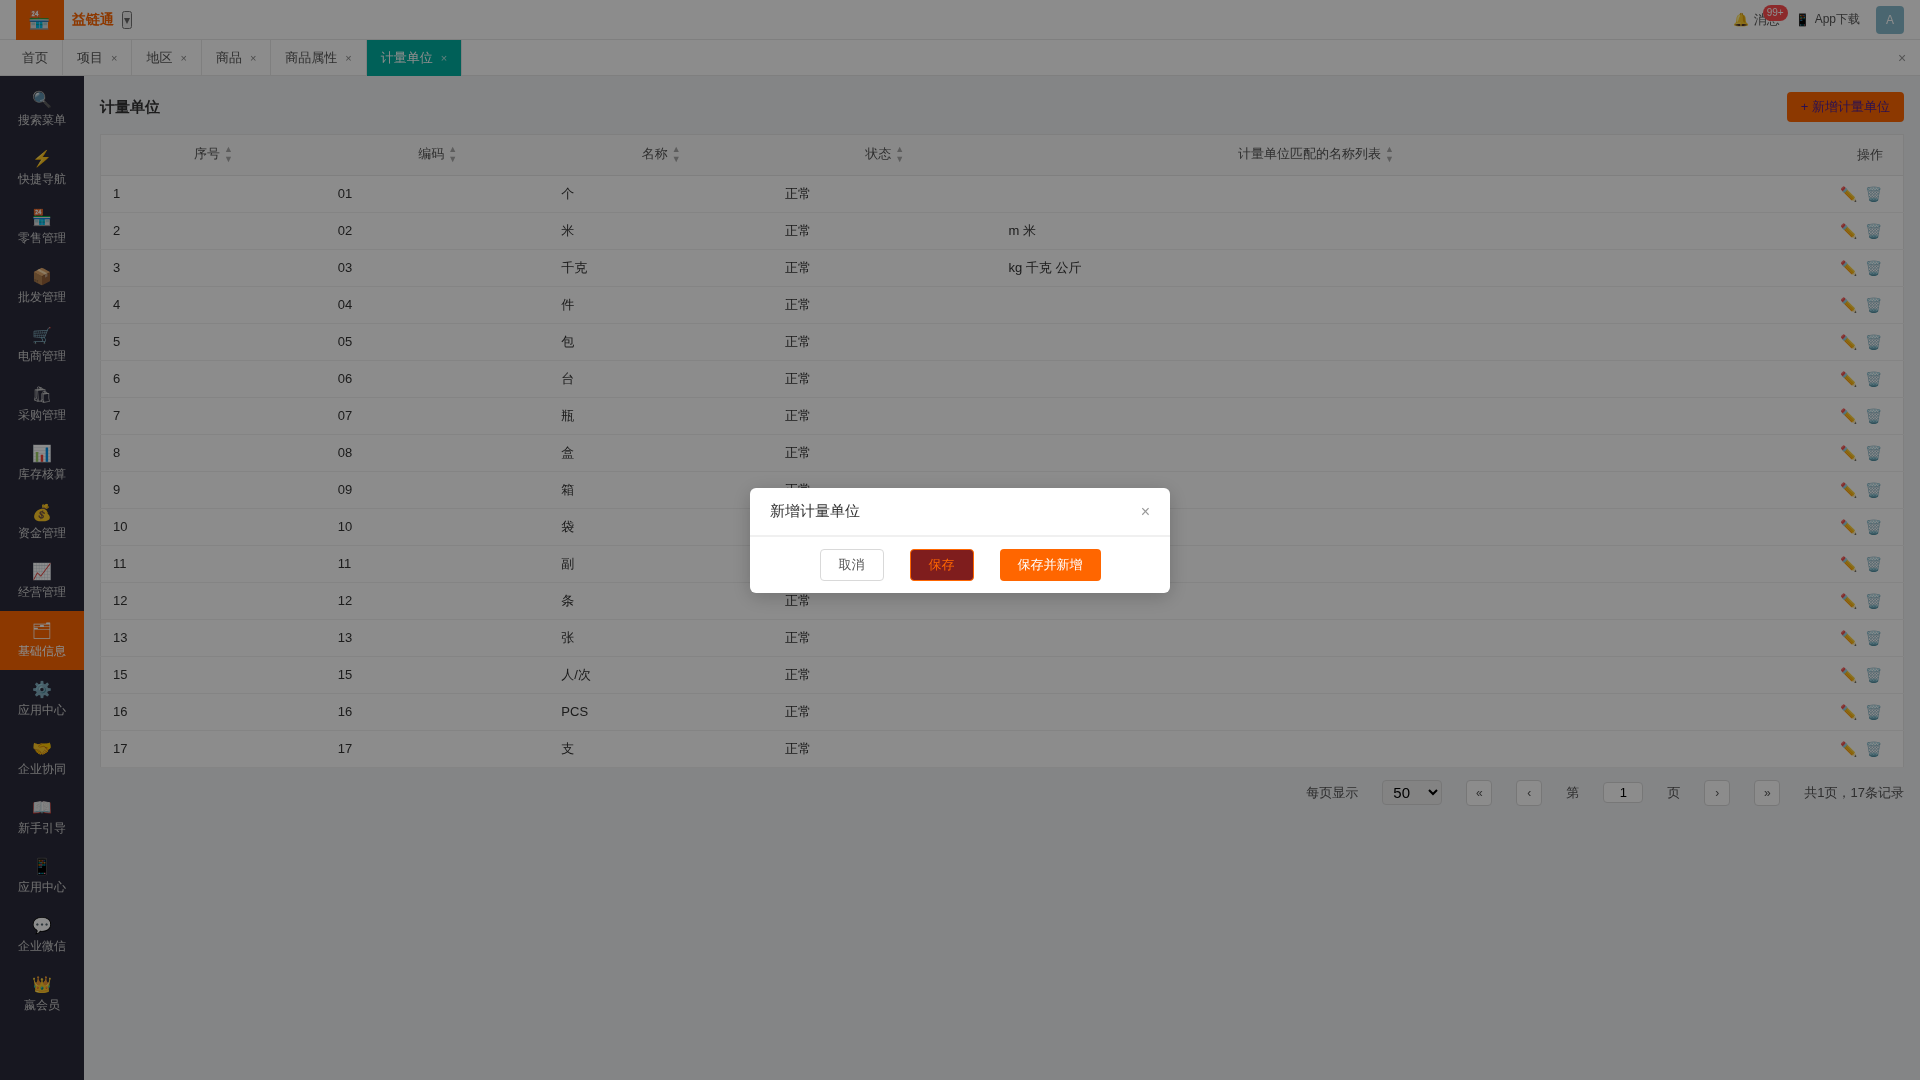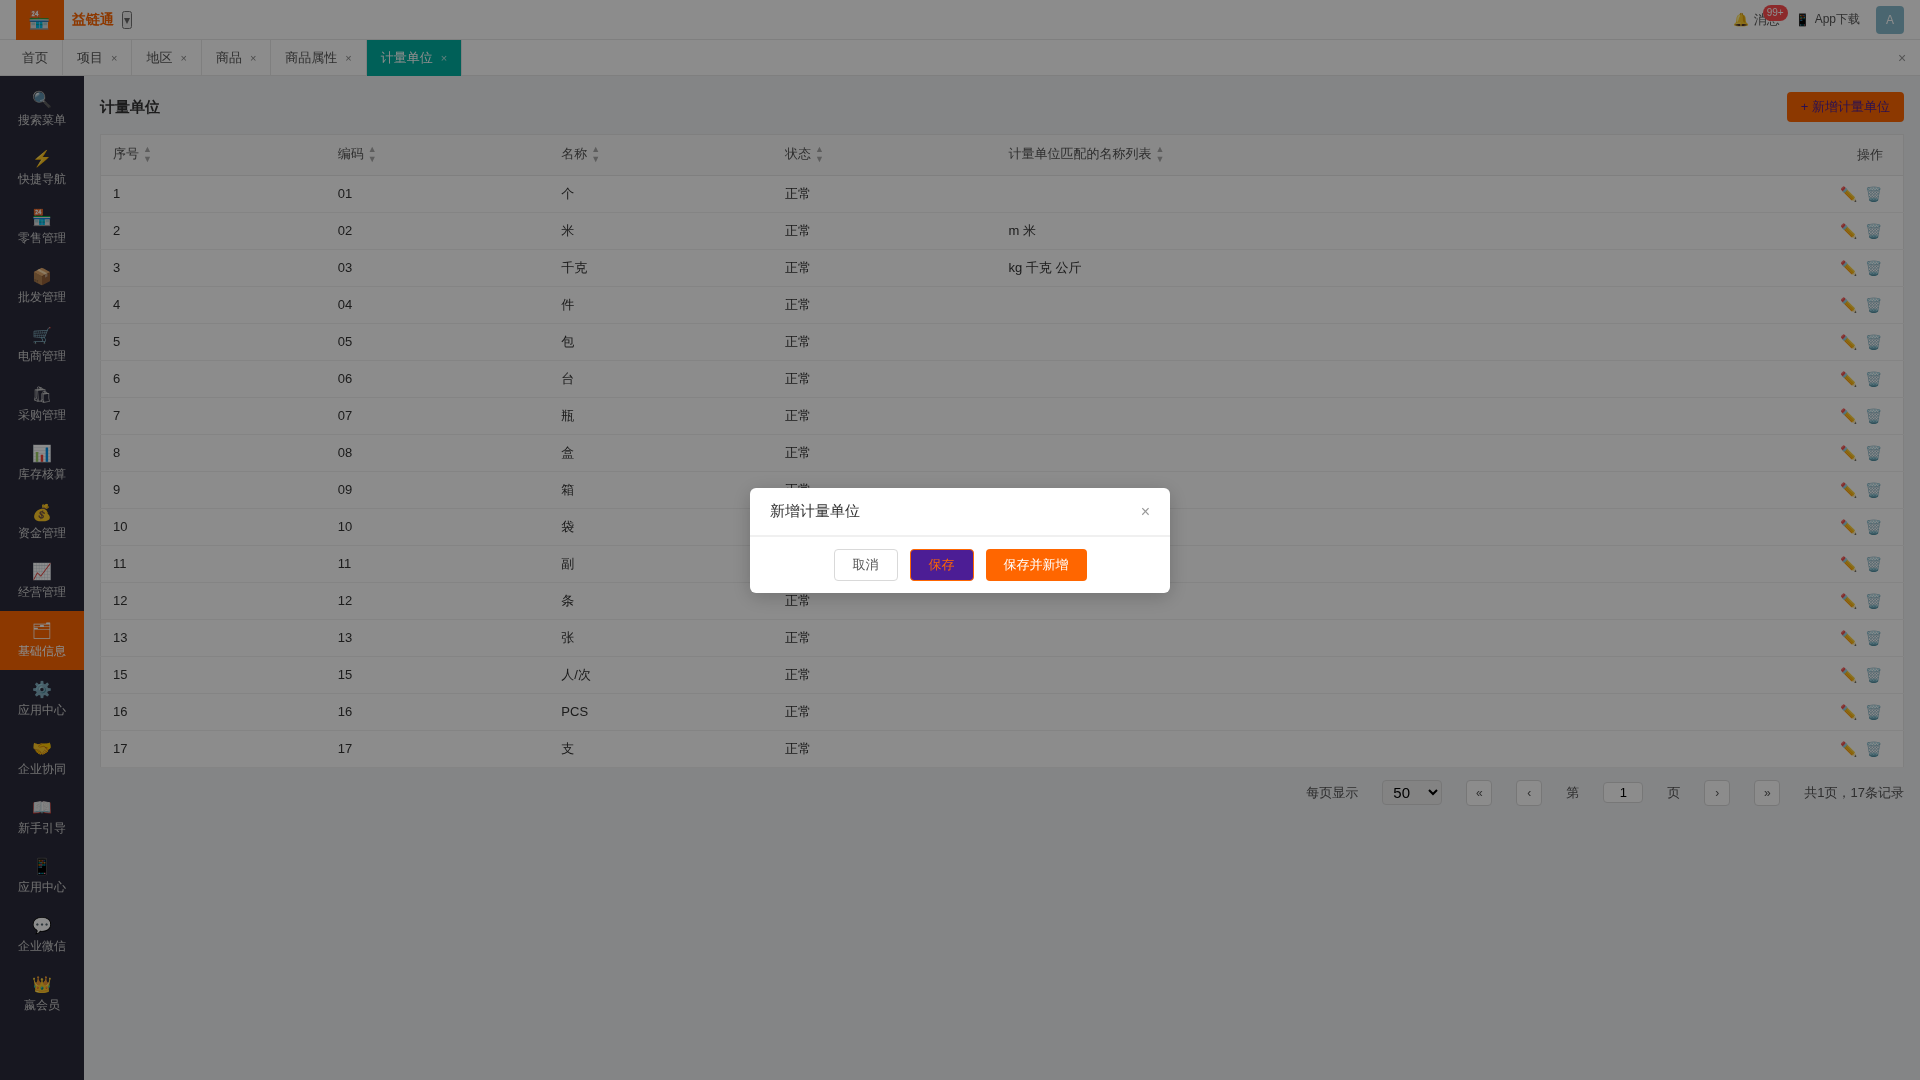--- a/index.html
+++ b/index.html
@@ -139,21 +139,21 @@
       width: 100%;
       border-collapse: collapse;
       background: #fff;
       border: 1px solid #e8e8e8;
     }
     .data-table thead tr {
       background: #fafafa;
     }
     .data-table th {
       padding: 10px 12px;
-      text-align: left;
+      text-align: center;
       font-weight: 500;
       color: #555;
       border-bottom: 1px solid #e8e8e8;
       font-size: 13px;
       white-space: nowrap;
     }
     .data-table th .sort-icons { display: inline-flex; flex-direction: column; margin-left: 4px; font-size: 9px; color: #aaa; vertical-align: middle; line-height: 1.1; }
     .data-table td {
       padding: 9px 12px;
       border-bottom: 1px solid #f0f0f0;
@@ -249,35 +249,35 @@
       padding: 4px 0;
       font-size: 13px;
       outline: none;
       color: #333;
     }
     .form-input.active-border { border-bottom-color: #f60; }
     .modal-footer {
       padding: 12px 20px;
       display: flex;
       justify-content: center;
-      gap: 12px;
+      gap: 26px;
       border-top: 1px solid #f0f0f0;
     }
     .btn-cancel {
       border: 1px solid #d9d9d9;
       background: #fff;
       color: #555;
       padding: 6px 18px;
       border-radius: 4px;
       cursor: pointer;
       font-size: 13px;
     }
     .btn-save {
       border: 1px solid #f60;
-      background: #4c1d95;
+      background: #7f1d1d;
       color: #f60;
       padding: 6px 18px;
       border-radius: 4px;
       cursor: pointer;
       font-size: 13px;
     }
     .btn-save-add {
       background: #f60;
       color: #fff;
       border: none;

